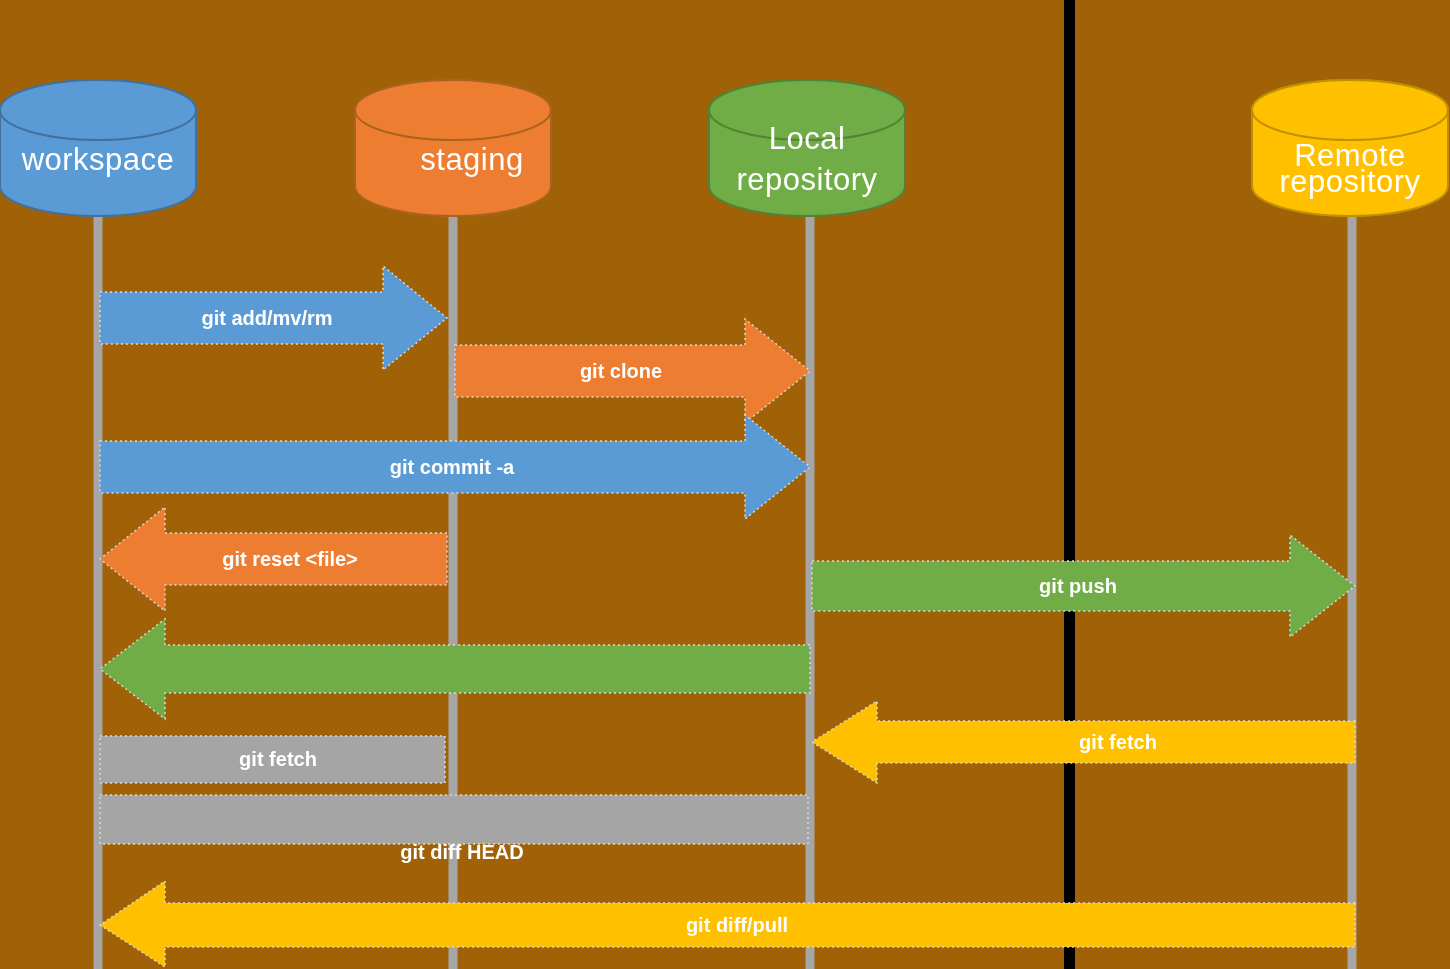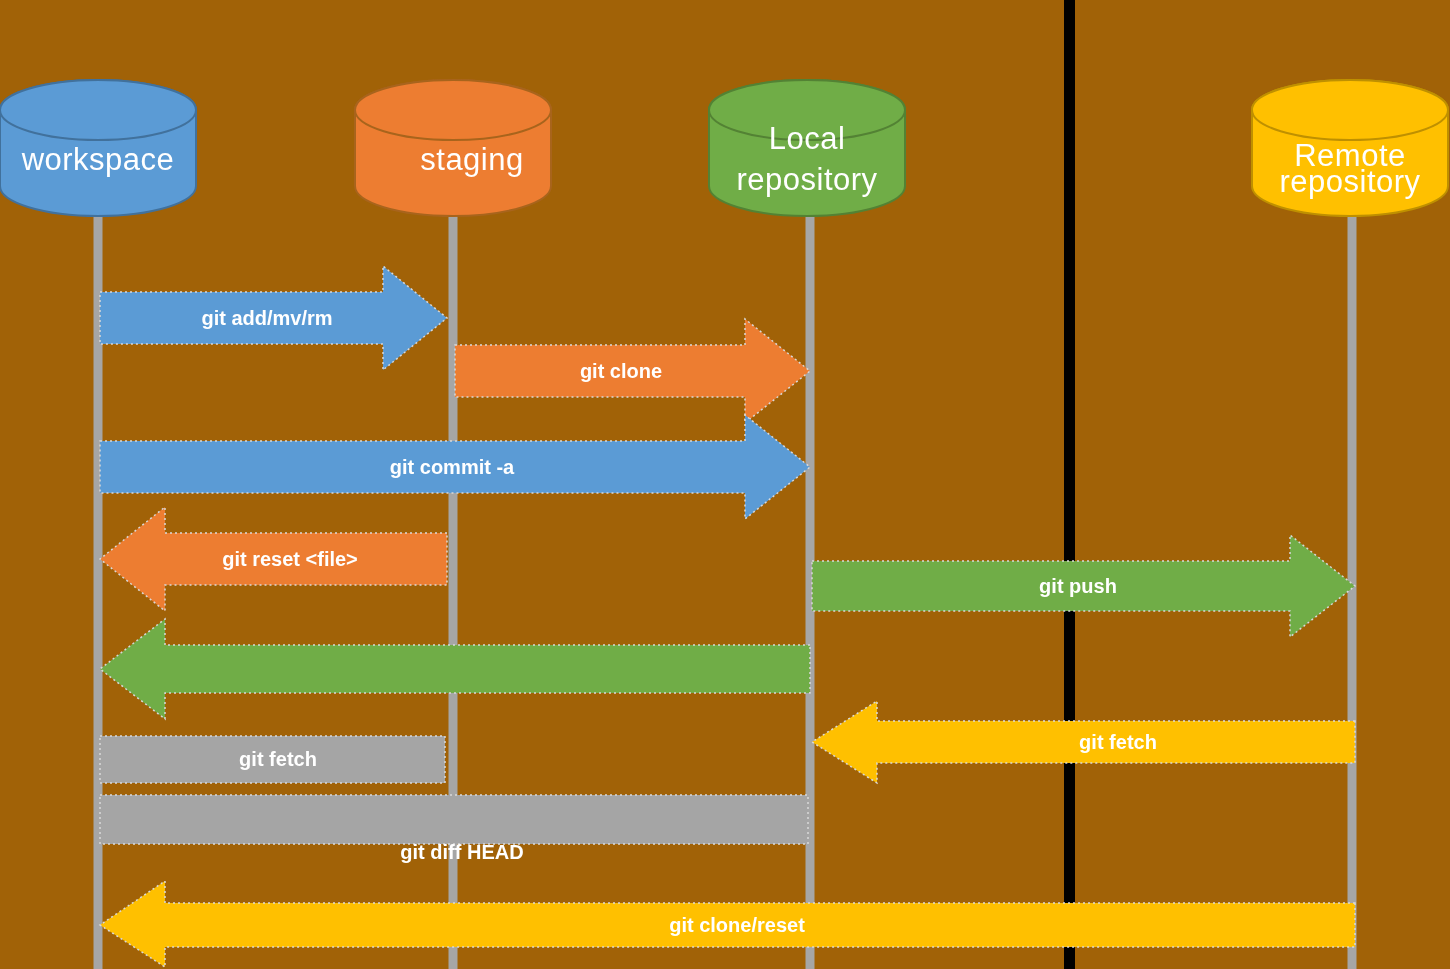--- a/index.html
+++ b/index.html
@@ -84,15 +84,15 @@
   <div class="lbl node-lbl" style="left:1350px;top:182px;">repository</div>
 
   <div class="lbl arrow-lbl" style="left:267px;top:318px;">git add/mv/rm</div>
   <div class="lbl arrow-lbl" style="left:621px;top:371px;">git clone</div>
   <div class="lbl arrow-lbl" style="left:452px;top:467px;">git commit -a</div>
   <div class="lbl arrow-lbl" style="left:290px;top:559px;">git reset &lt;file&gt;</div>
   <div class="lbl arrow-lbl" style="left:1078px;top:586px;">git push</div>
   <div class="lbl arrow-lbl" style="left:1118px;top:742px;">git fetch</div>
   <div class="lbl arrow-lbl" style="left:278px;top:759px;">git fetch</div>
   <div class="lbl arrow-lbl" style="left:462px;top:820px;margin-top:32px;">git diff HEAD</div>
-  <div class="lbl arrow-lbl" style="left:737px;top:925px;">git clone/reset</div>
+  <div class="lbl arrow-lbl" style="left:737px;top:925px;">git diff/pull</div>
 
 </div>
 
 </body></html>

